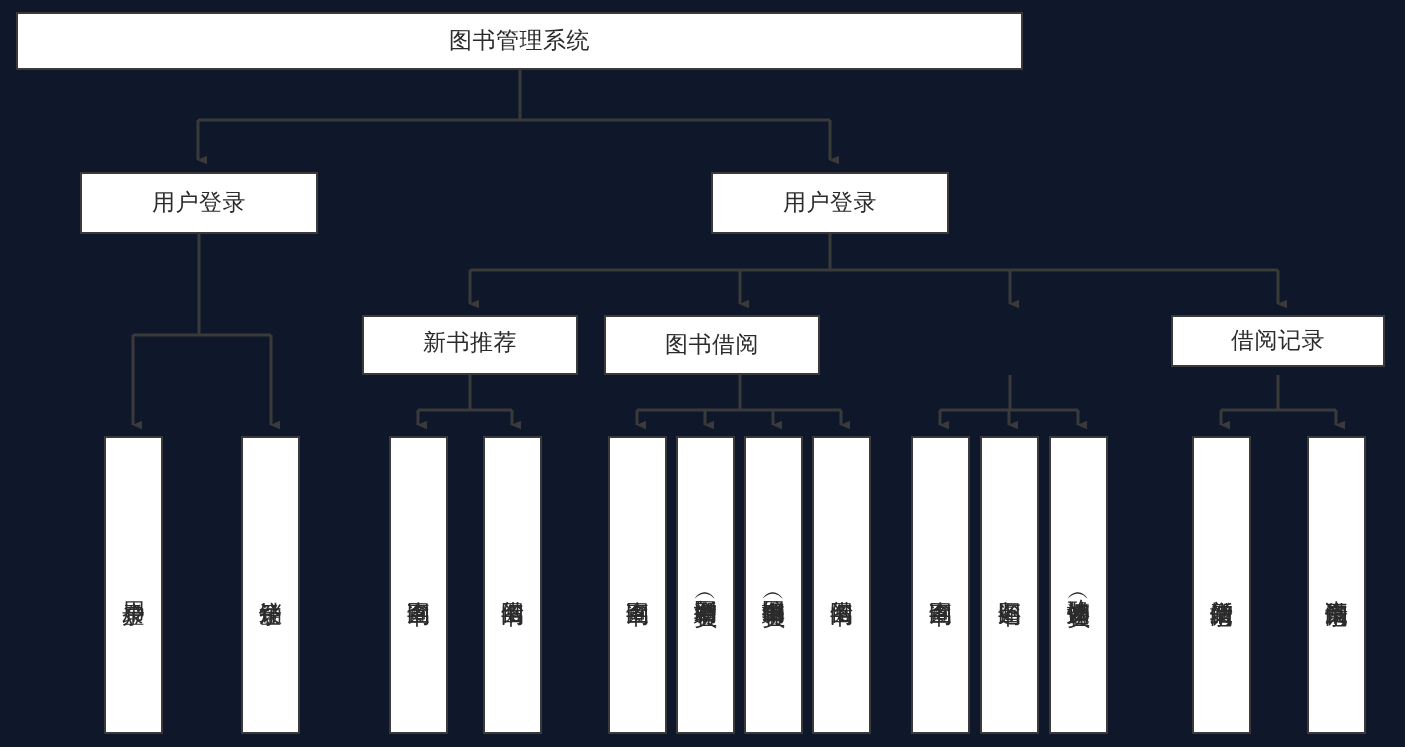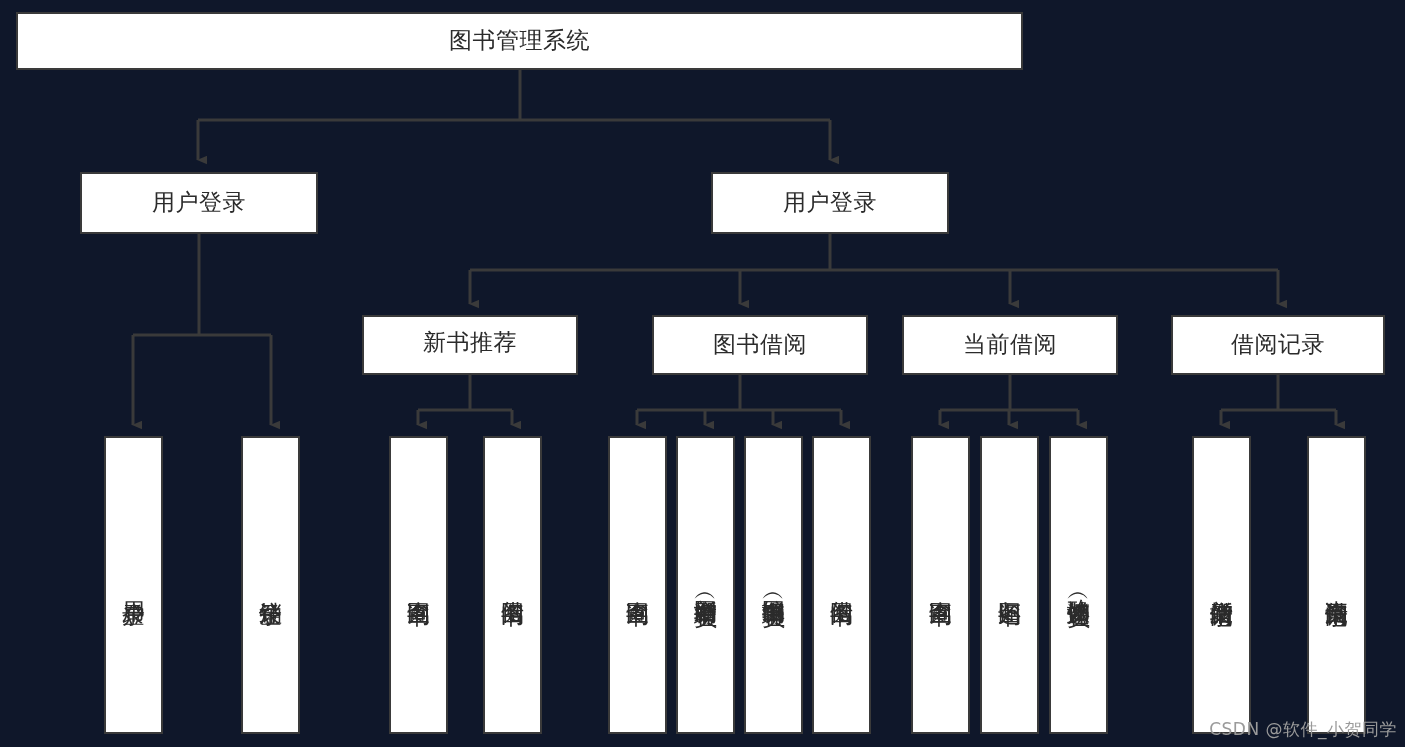--- a/index.html
+++ b/index.html
@@ -125,27 +125,24 @@
   <div class="node-box" style="left:80px; top:172px; width:238px; height:62px;">
     <span class="node-label-h">用户登录</span>
   </div>
   <div class="node-box" style="left:711px; top:172px; width:238px; height:62px;">
     <span class="node-label-h">用户登录</span>
   </div>
 
   <div class="node-box" style="left:362px; top:315px; width:216px; height:60px;font-family:Liberation Mono, monospace;">
     <span class="node-label-h">新书推荐</span>
   </div>
-  <div class="node-box" style="left:652px; top:315px; width:216px; height:60px;">
+  <div class="node-box" style="left:604px; top:315px; width:216px; height:60px;">
     <span class="node-label-h">图书借阅</span>
   </div>
-  <div class="node-box" style="left:902px; top:315px; width:216px; height:60px;">
-    <span class="node-label-h">当前借阅</span>
-  </div>
-  <div class="node-box" style="left:1171px; top:315px; width:214px; height:60px;">
+  <div class="node-box" style="left:1171px; top:315px; width:214px; height:52px;">
     <span class="node-label-h">借阅记录</span>
   </div>
 
   <div class="node-box" style="left:104px; top:436px; width:59px; height:298px;">
     <span class="node-label-v">用户登录</span>
   </div>
   <div class="node-box" style="left:241px; top:436px; width:59px; height:298px;">
     <span class="node-label-v">注销登录</span>
   </div>
 
@@ -179,15 +176,14 @@
     <span class="node-label-v">确认归还（管理员）</span>
   </div>
 
   <div class="node-box" style="left:1192px; top:436px; width:59px; height:298px;">
     <span class="node-label-v">新增借阅记录</span>
   </div>
   <div class="node-box" style="left:1307px; top:436px; width:59px; height:298px;">
     <span class="node-label-v">查询借阅记录</span>
   </div>
 
-  <div class="watermark">CSDN @软件_小贺同学</div>
 
 </div>
 
 </body></html>

